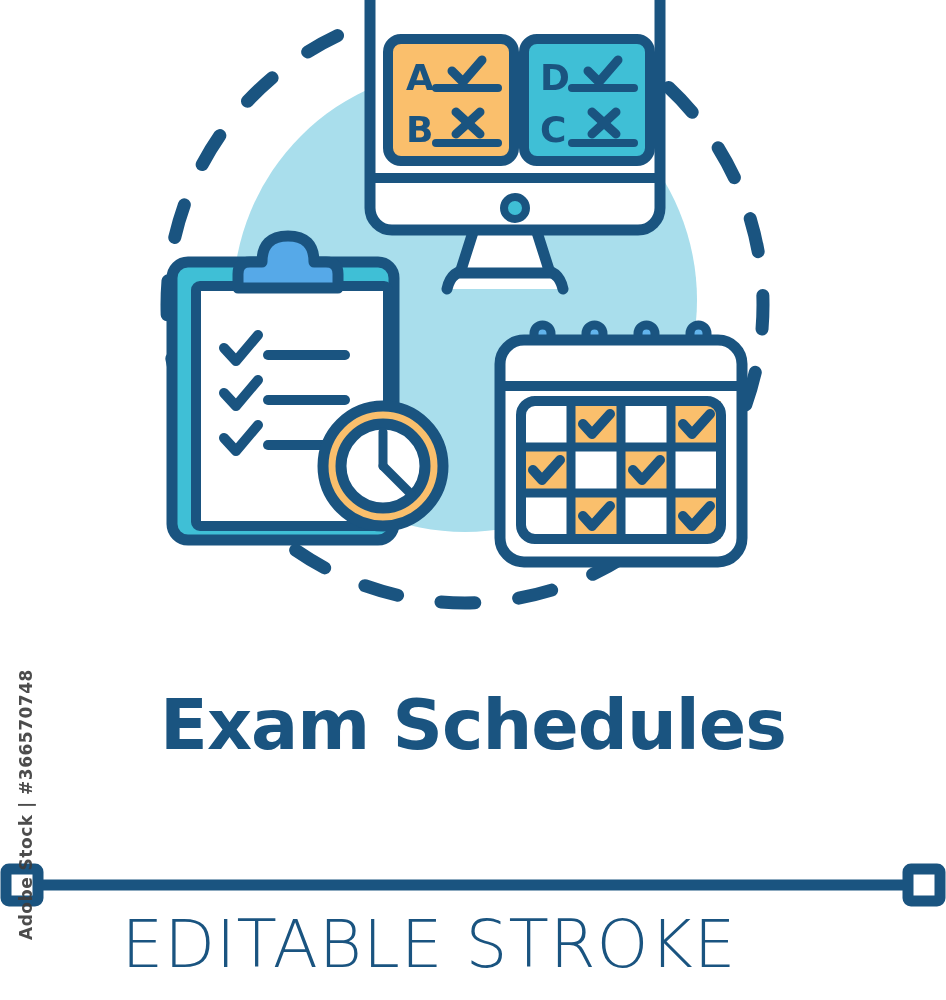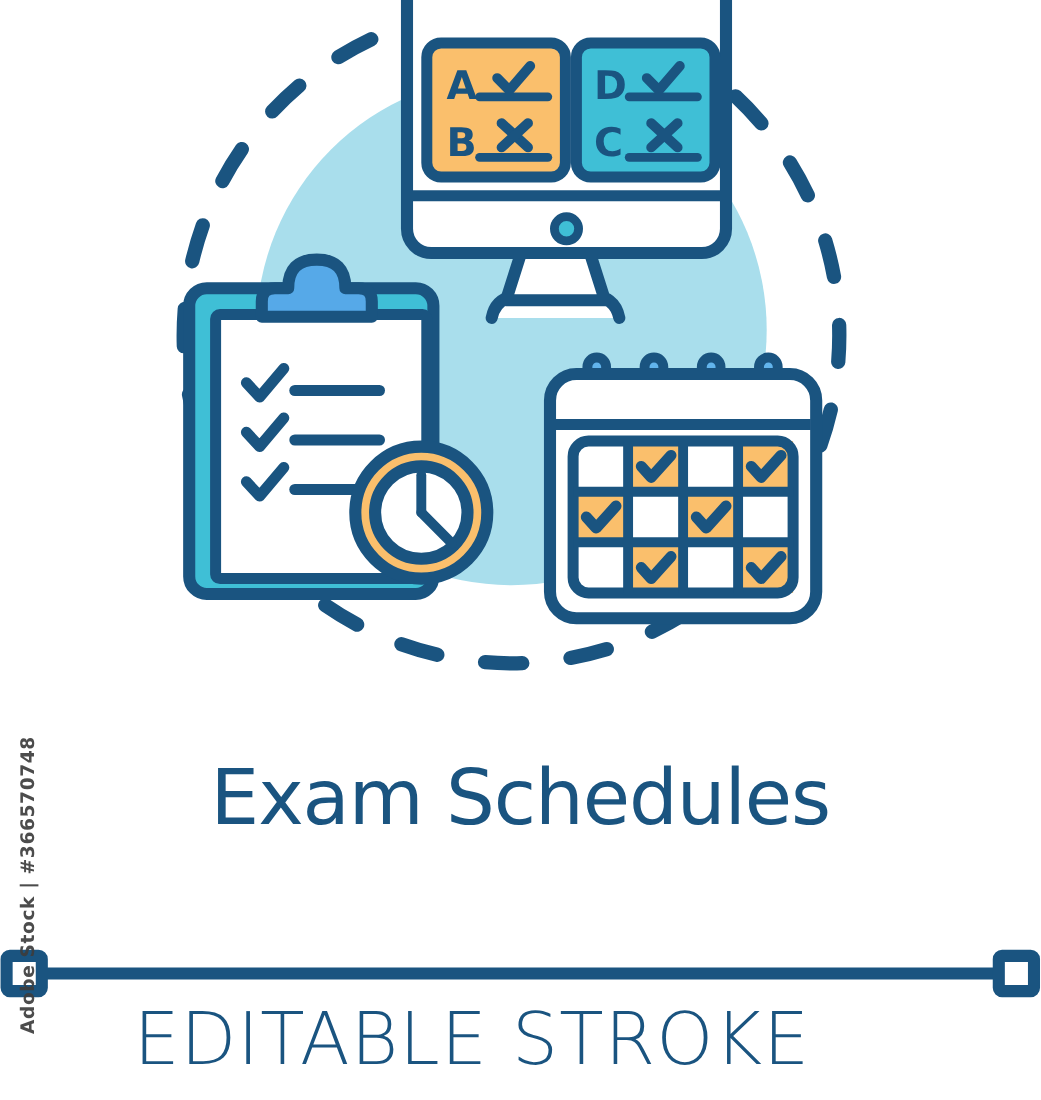--- a/index.html
+++ b/index.html
@@ -30,21 +30,21 @@
   }
   .title-wrap {
     position: absolute;
     left: 0;
     top: 690px;
     width: 946px;
     text-align: center;
   }
   .title {
     font-family: "DejaVu Sans", sans-serif;
-    font-weight: normal;
+    font-weight: bold;
     font-size: 70px;
     letter-spacing: -1px;
     color: #1A5480;
     line-height: 1;
     margin: 0;
     white-space: nowrap;
   }
   .stroke-line-wrap {
     position: absolute;
     left: 0;

